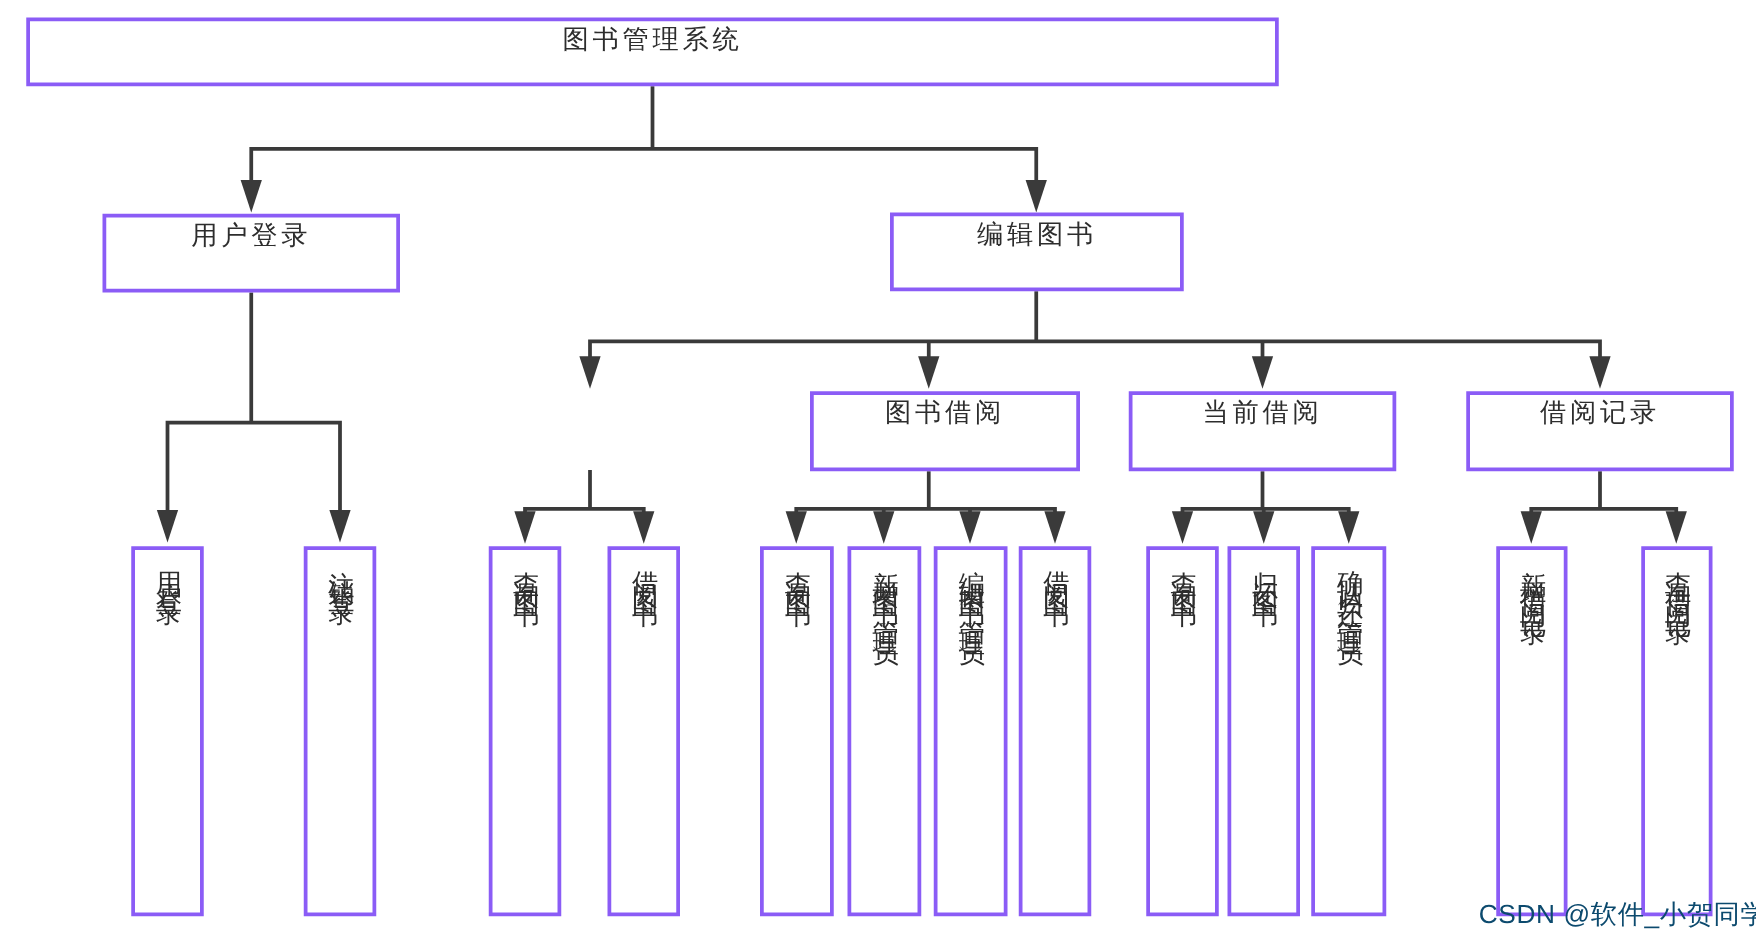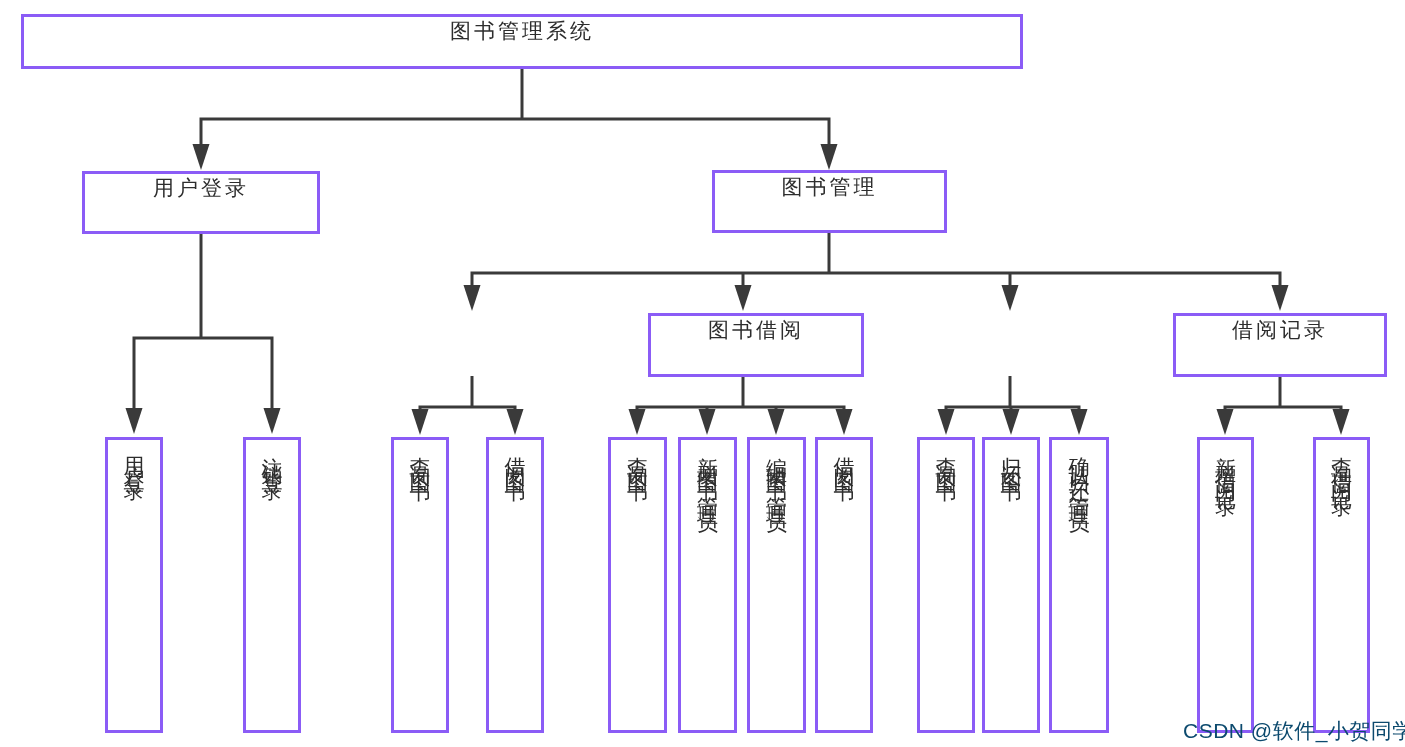--- a/index.html
+++ b/index.html
@@ -119,25 +119,28 @@
   </svg>
 
   <div class="box box-h n-root">
     <span>图书管理系统</span>
   </div>
 
   <div class="box box-h n-l1-0">
     <span>用户登录</span>
   </div>
   <div class="box box-h n-l1-1">
-    <span>图书管理</span>
+    <span>编辑图书</span>
   </div>
 
   <div class="box box-h n-l2-1">
     <span>图书借阅</span>
+  </div>
+  <div class="box box-h n-l2-2">
+    <span>当前借阅</span>
   </div>
   <div class="box box-h n-l2-3">
     <span>借阅记录</span>
   </div>
 
   <div class="box box-v leaf n-u0">
     <span class="vtext">用户登录</span>
   </div>
   <div class="box box-v leaf n-u1">
     <span class="vtext">注销登录</span>

